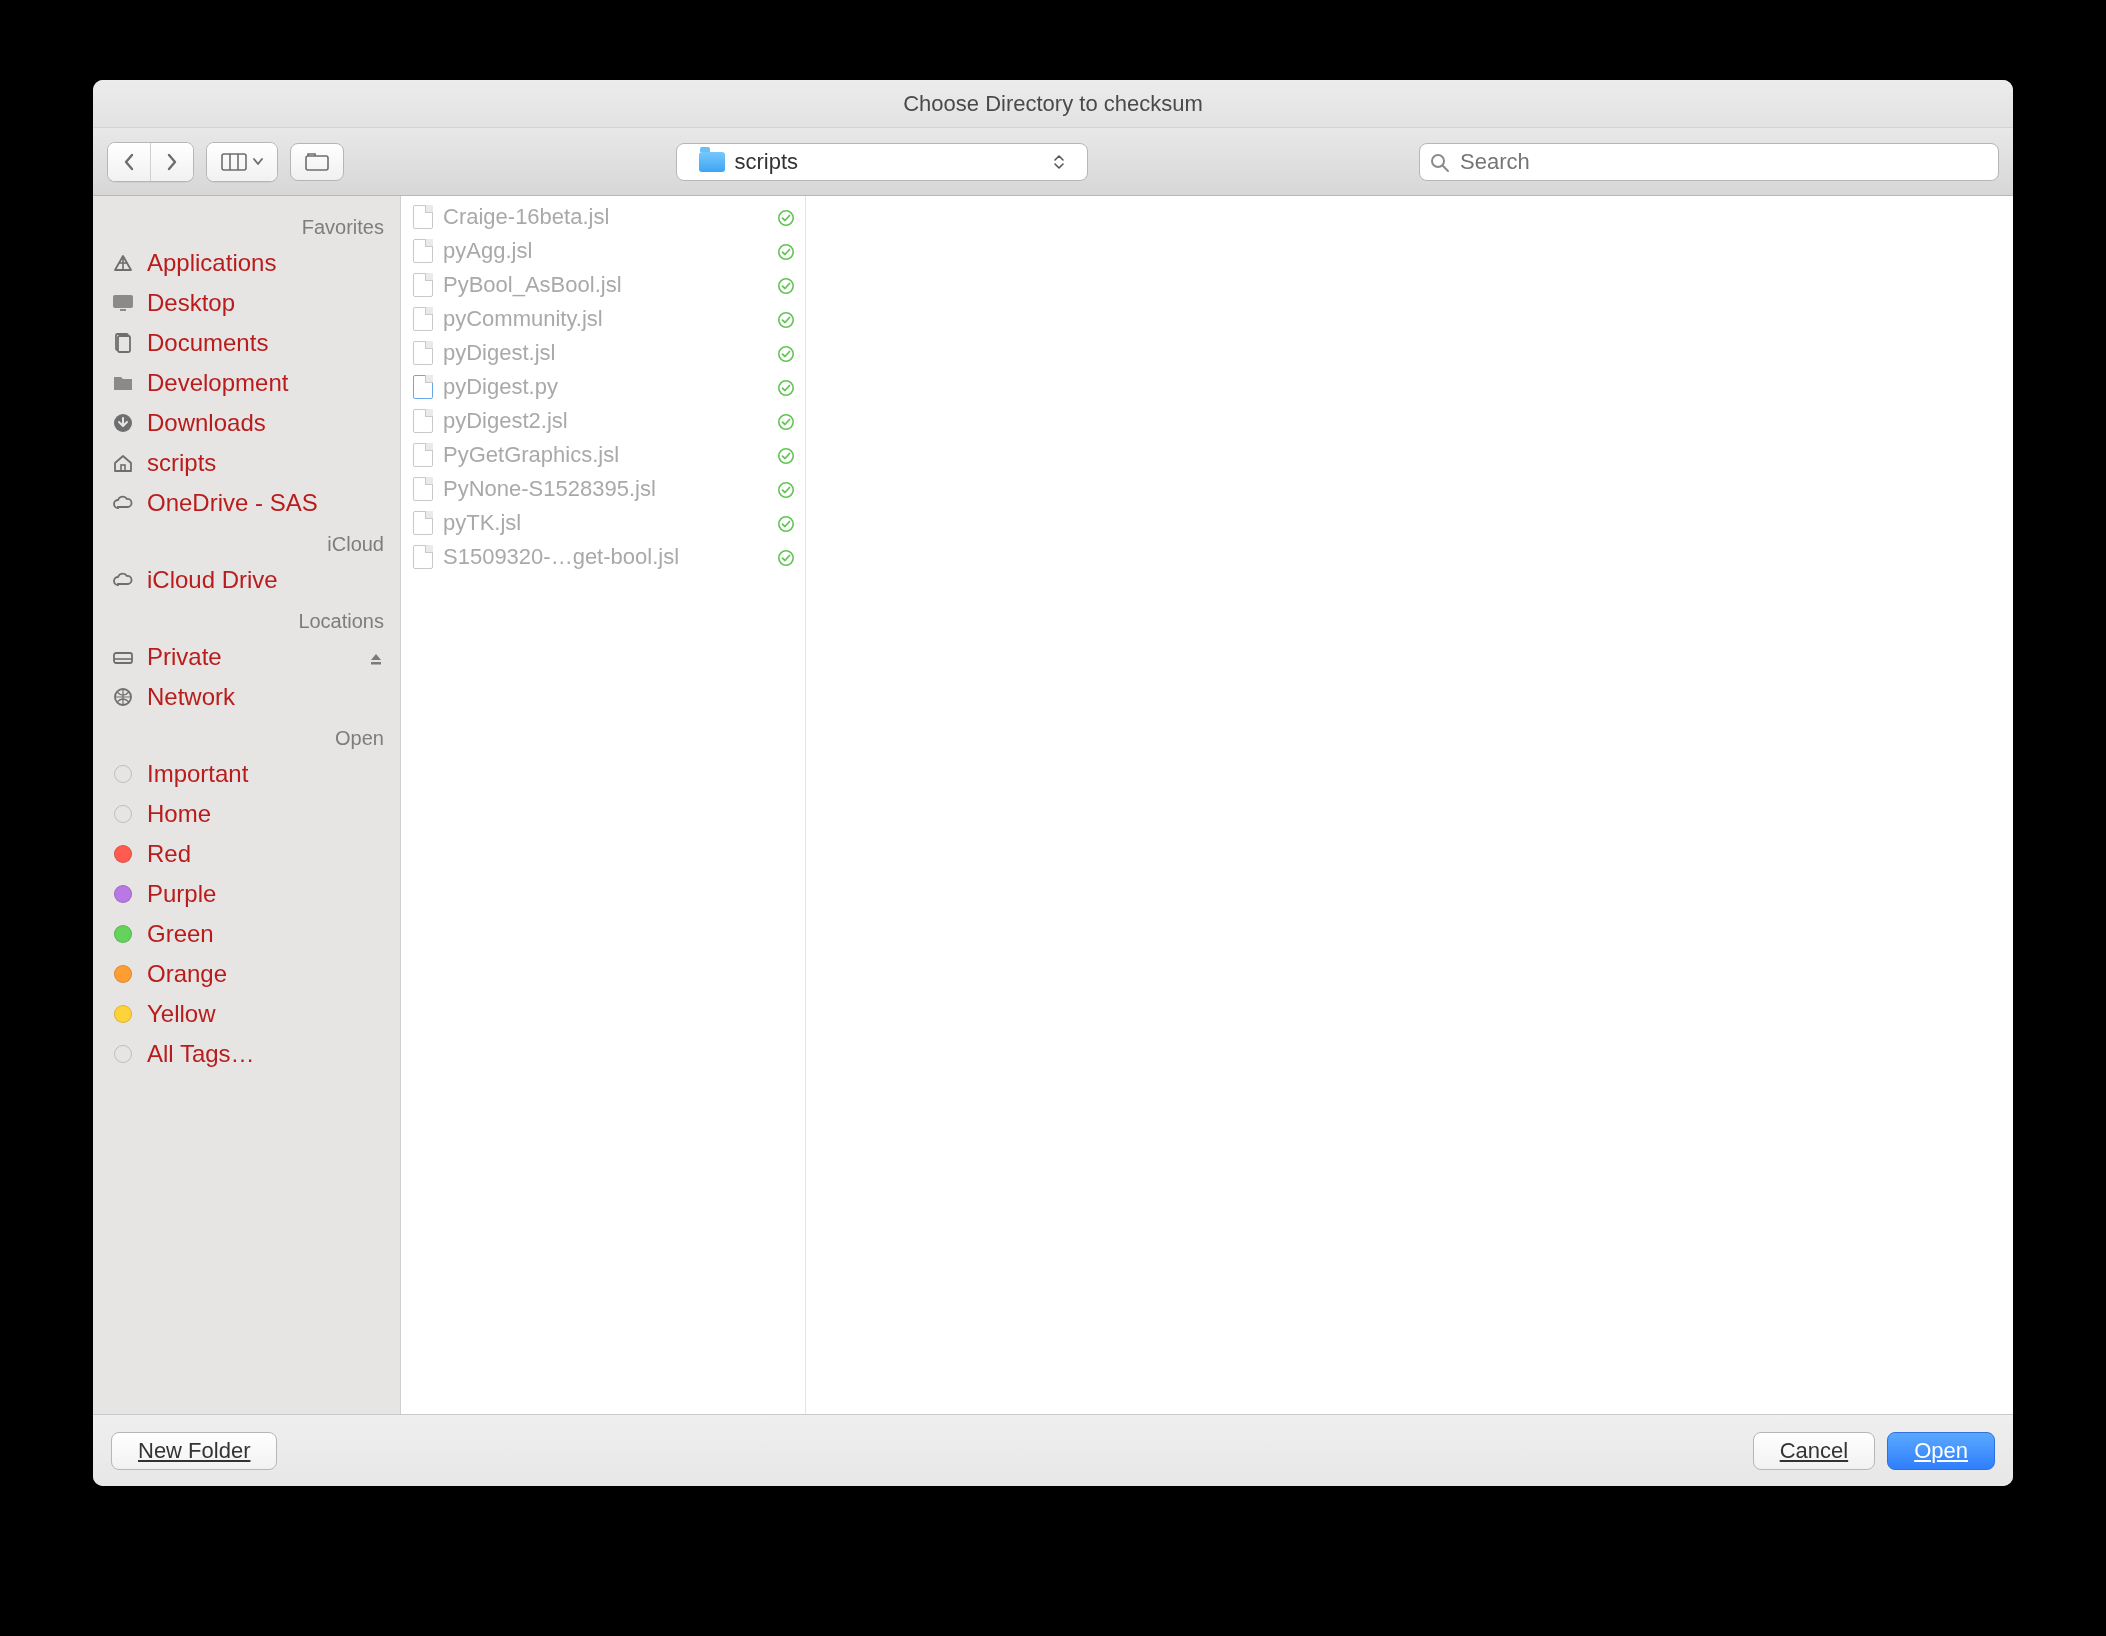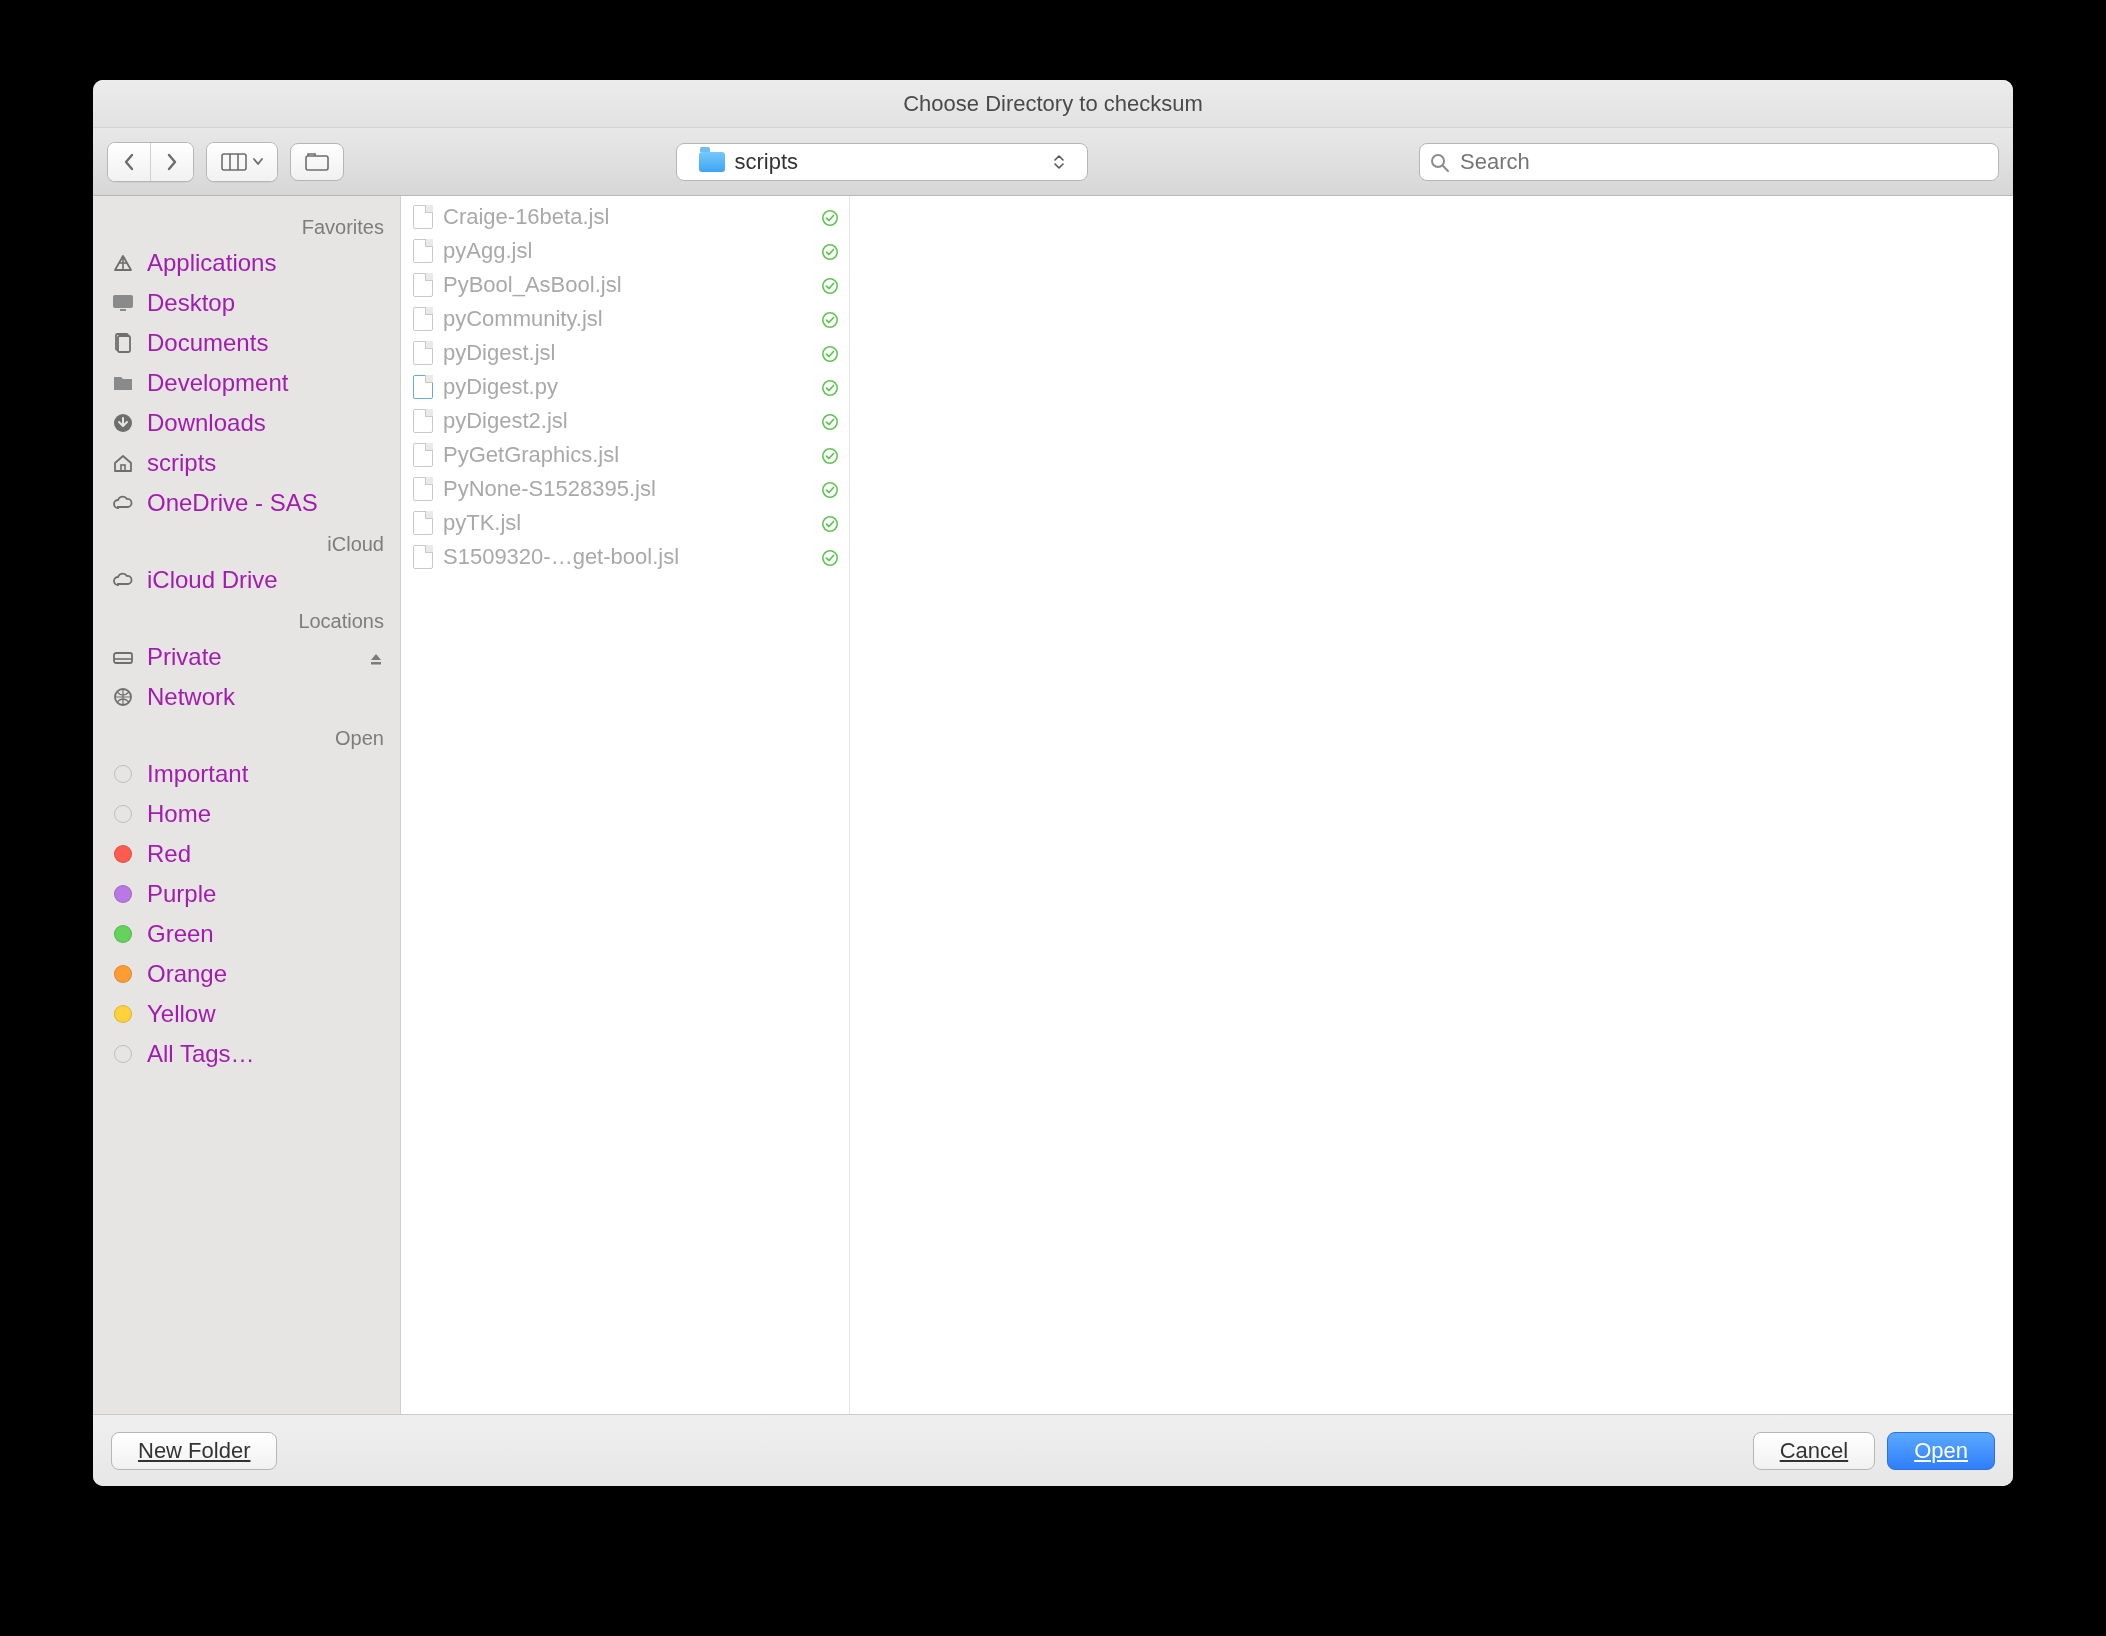--- a/index.html
+++ b/index.html
@@ -131,28 +131,28 @@
   }
   .side-header{
     font-size:20px;
     color:#7d7d7d;
     padding: 10px 16px 4px 16px;
   }
   .side-item{
     display:flex; align-items:center; gap:10px;
     padding: 6px 16px;
     font-size:24px;
-    color:#a21caf;
+    color:#b91c1c;
     cursor:pointer;
   }
   .side-item .icon{ width:28px; display:flex; align-items:center; justify-content:center; color:#6e6e6e;}
   .side-item .eject{ margin-left:auto; color:#7a7a7a; }
   .tag-dot{ width:18px; height:18px; border-radius:50%; border:1px solid rgba(0,0,0,.15);}
   .file-column{
-    width: 449px;
+    width: 405px;
     border-right:1px solid #e4e4e4;
     padding-top:4px;
   }
   .file-row{
     display:flex; align-items:center; gap:10px;
     padding: 4px 10px 4px 12px;
     font-size:22px;
     color:#a9a9a9;
     cursor:default;
   }

